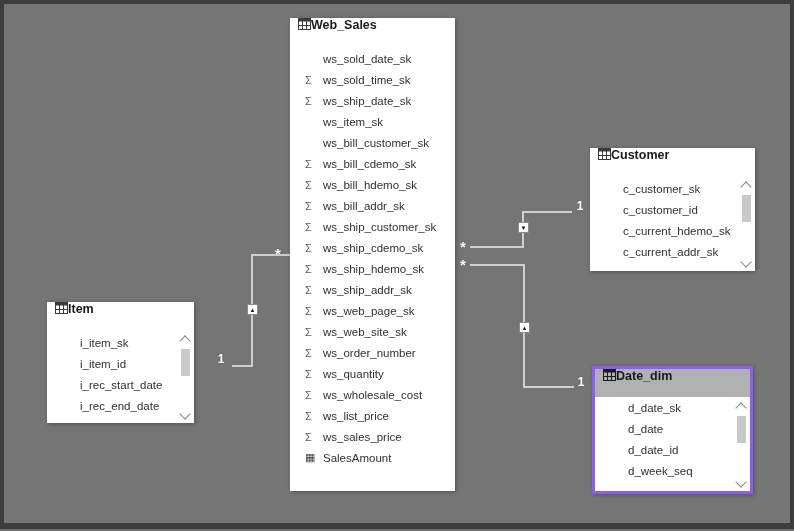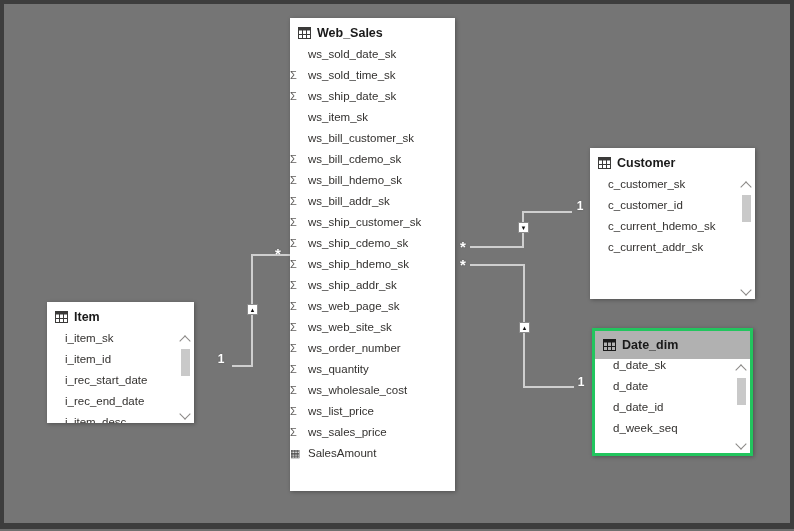--- a/index.html
+++ b/index.html
@@ -16,47 +16,47 @@
               width:14px;height:14px;display:flex;align-items:center;justify-content:center;
               text-shadow:0 0 2px rgba(0,0,0,.25);}
   .card-label.many{font-size:15px;}
   .rel-arrow{position:absolute;width:11px;height:11px;background:#ffffff;border:1px solid #8a8a8a;
              box-sizing:border-box;display:flex;align-items:center;justify-content:center;
              font-size:6px;color:#111;line-height:1;}
 
   
   .tbl{position:absolute;background:#ffffff;box-shadow:1px 1px 4px rgba(0,0,0,.3);
        overflow:hidden;box-sizing:border-box;}
-  .tbl .hdr{height:30px;display:flex;align-items:center;padding-left:8px;gap:6px;
+  .tbl .hdr{height:30px;display:flex;align-items:flex-start;padding-left:8px;
             font-size:12.5px;font-weight:bold;color:#1a1a1a;}
-  .tbl.selected{border:3px solid #22c55e;}
+  .tbl.selected{border:3px solid #8b5cf6;margin-top:38px;}
   .tbl.selected .hdr{background:#b1b1b1;height:28px;}
   .rows{display:flex;flex-direction:column;}
-  .row{height:21px;display:flex;flex:0 0 21px;}
+  .row{height:21px;display:flex;align-items:center;padding-left:15px;flex:0 0 21px;}
   .ficon{width:18px;flex:0 0 18px;font-size:11px;color:#605e5c;text-align:left;}
   .ficon.measure{font-size:11px;color:#444;}
   .fname{font-size:11.5px;color:#33312f;white-space:nowrap;}
 
   .grid-icon{width:13px;height:12px;flex:0 0 13px;}
 
   
   .scrollbar{position:absolute;top:32px;right:3px;bottom:3px;width:12px;
              display:flex;flex-direction:column;align-items:center;}
   .tbl.selected .scrollbar{top:32px;}
   .chev{width:7px;height:7px;border-right:1.5px solid #8a8886;border-bottom:1.5px solid #8a8886;
         flex:0 0 7px;}
   .chev.up{transform:rotate(-135deg);margin-top:3px;}
   .chev.down{transform:rotate(45deg);margin-bottom:2px;}
   .thumb{width:9px;height:27px;background:#c9c9c9;margin-top:4px;}
   .sb-spacer{flex:1;}
 
   
   #tbl-web-sales{left:290px;top:18px;width:165px;height:473px;}
   #tbl-item{left:47px;top:302px;width:147px;height:121px;}
-  #tbl-customer{left:590px;top:148px;width:165px;height:151px;}
+  #tbl-customer{left:590px;top:148px;width:165px;height:123px;}
   #tbl-date-dim{left:592px;top:328px;width:161px;height:128px;}
 </style>
 </head>
 <body>
 
 <div class="frame">
   <div class="canvas"></div>
   <div class="bottom-strip"></div>
 
   <svg class="rels">

